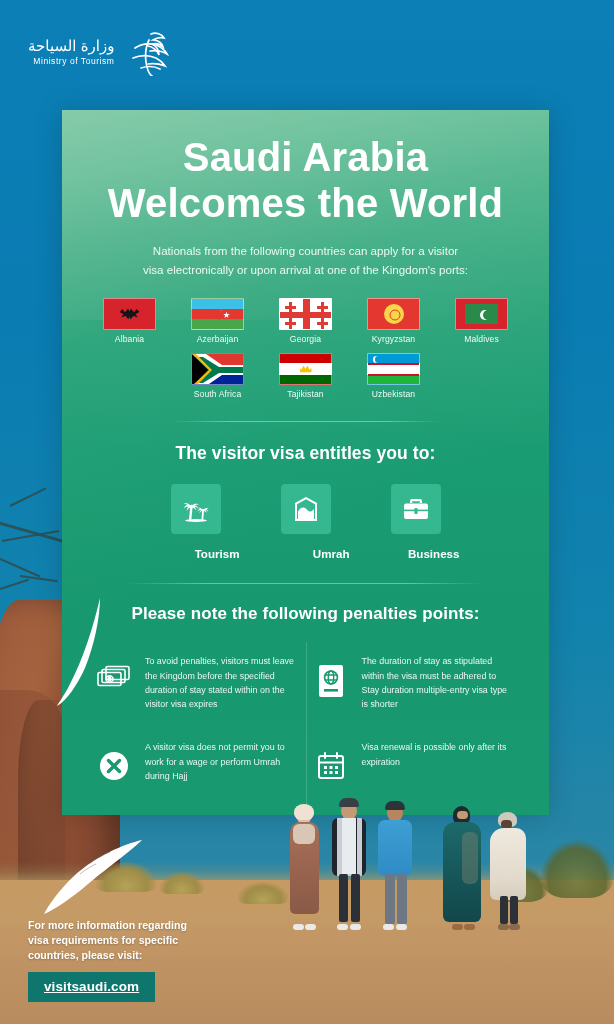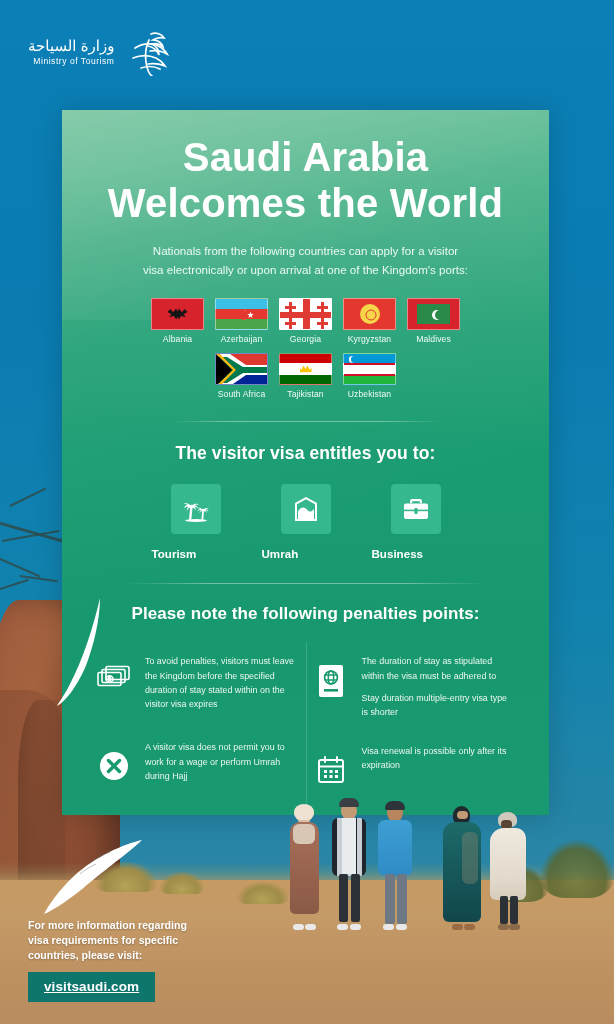--- a/index.html
+++ b/index.html
@@ -93,21 +93,21 @@
   h1#title {
     margin-top:24px; text-align:center; color:#ffffff;
     font-size:40px; font-weight:bold; line-height:1.16; letter-spacing:.2px;
   }
   #subtitle {
     margin-top:14px; text-align:center; color:#eafaf3;
     font-size:11.6px; line-height:1.65; font-weight:500;
   }
 
   
-  #flags-1, #flags-2 { display:flex; justify-content:center; gap:11px; }
+  #flags-1, #flags-2 { display:flex; justify-content:center; gap:35px; }
   #flags-1 { margin-top:19px; }
   #flags-2 { margin-top:9px; }
   .flag-cell { width:53px; text-align:center; }
   .flag {
     width:53px; height:32px; border:1px solid rgba(255,255,255,.45);
     position:relative; overflow:hidden; border-radius:1px;
   }
   .flag-name { color:#f0fbf6; font-size:8.6px; margin-top:4px; letter-spacing:.1px; }
 
   
@@ -199,38 +199,38 @@
 
   h2.section-title {
     text-align:center; color:#ffffff; font-size:17.5px; font-weight:bold;
     letter-spacing:.1px;
   }
   #entitle-title { margin-top:21px; }
   #notes-title { margin-top:20px; font-size:17px; }
 
   
   #entitlements { display:flex; justify-content:center; gap:22px; margin-top:20px; }
-  .ent { width:88px; text-align:left; }
+  .ent { width:88px; text-align:right; }
   .ent-tile {
     width:50px; height:50px; margin:0 auto; border-radius:4px;
     background:#35b890; display:flex; align-items:center; justify-content:center;
   }
   .ent-label { color:#ffffff; font-size:11.6px; font-weight:bold; margin-top:12px; line-height:1.3; }
 
   
   #notes { display:flex; margin-top:18px; }
   .note-col { width:50%; }
   .note-col.right { border-left:1px solid rgba(255,255,255,.16); }
   .note {
     display:flex; align-items:flex-start; gap:11px; padding:12px 6px 12px 2px; min-height:86px;
   }
   .note-col.right .note { padding-left:4px; }
   .note-icon { width:40px; min-width:40px; display:flex; justify-content:center; padding-top:10px; }
   .note-text { color:#eaf7f1; font-size:8.9px; line-height:1.62; }
-  .note-text p + p { margin-top:8px; }
+  .note-text p + p { }
 
   
   .swoosh { position:absolute; z-index:5; pointer-events:none; }
 
   
   #footer { position:absolute; left:28px; top:918px; z-index:6; }
   #footer-text {
     color:#ffffff; font-size:10.6px; font-weight:bold; line-height:1.42;
     text-shadow:0 1px 2px rgba(0,0,0,.25);
   }

